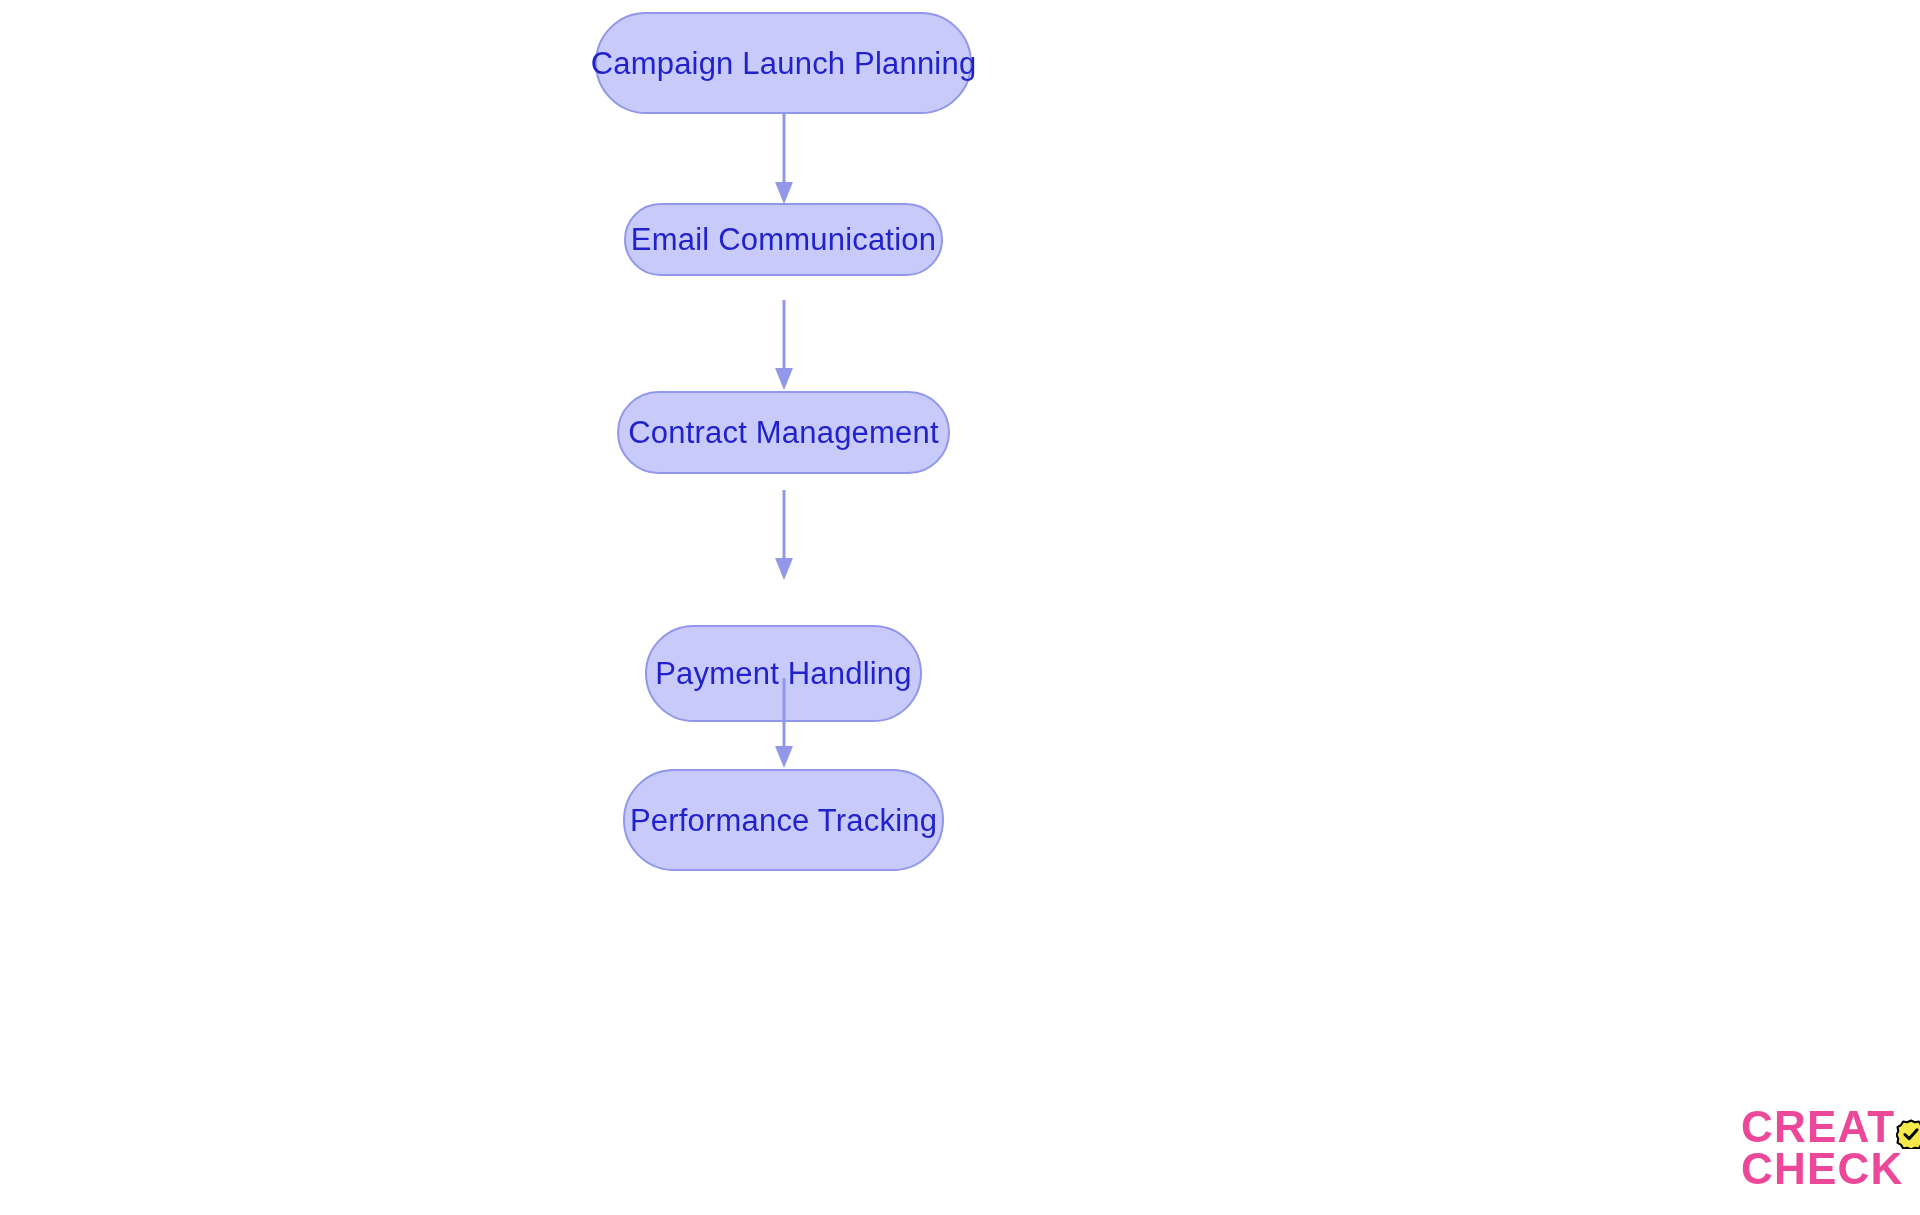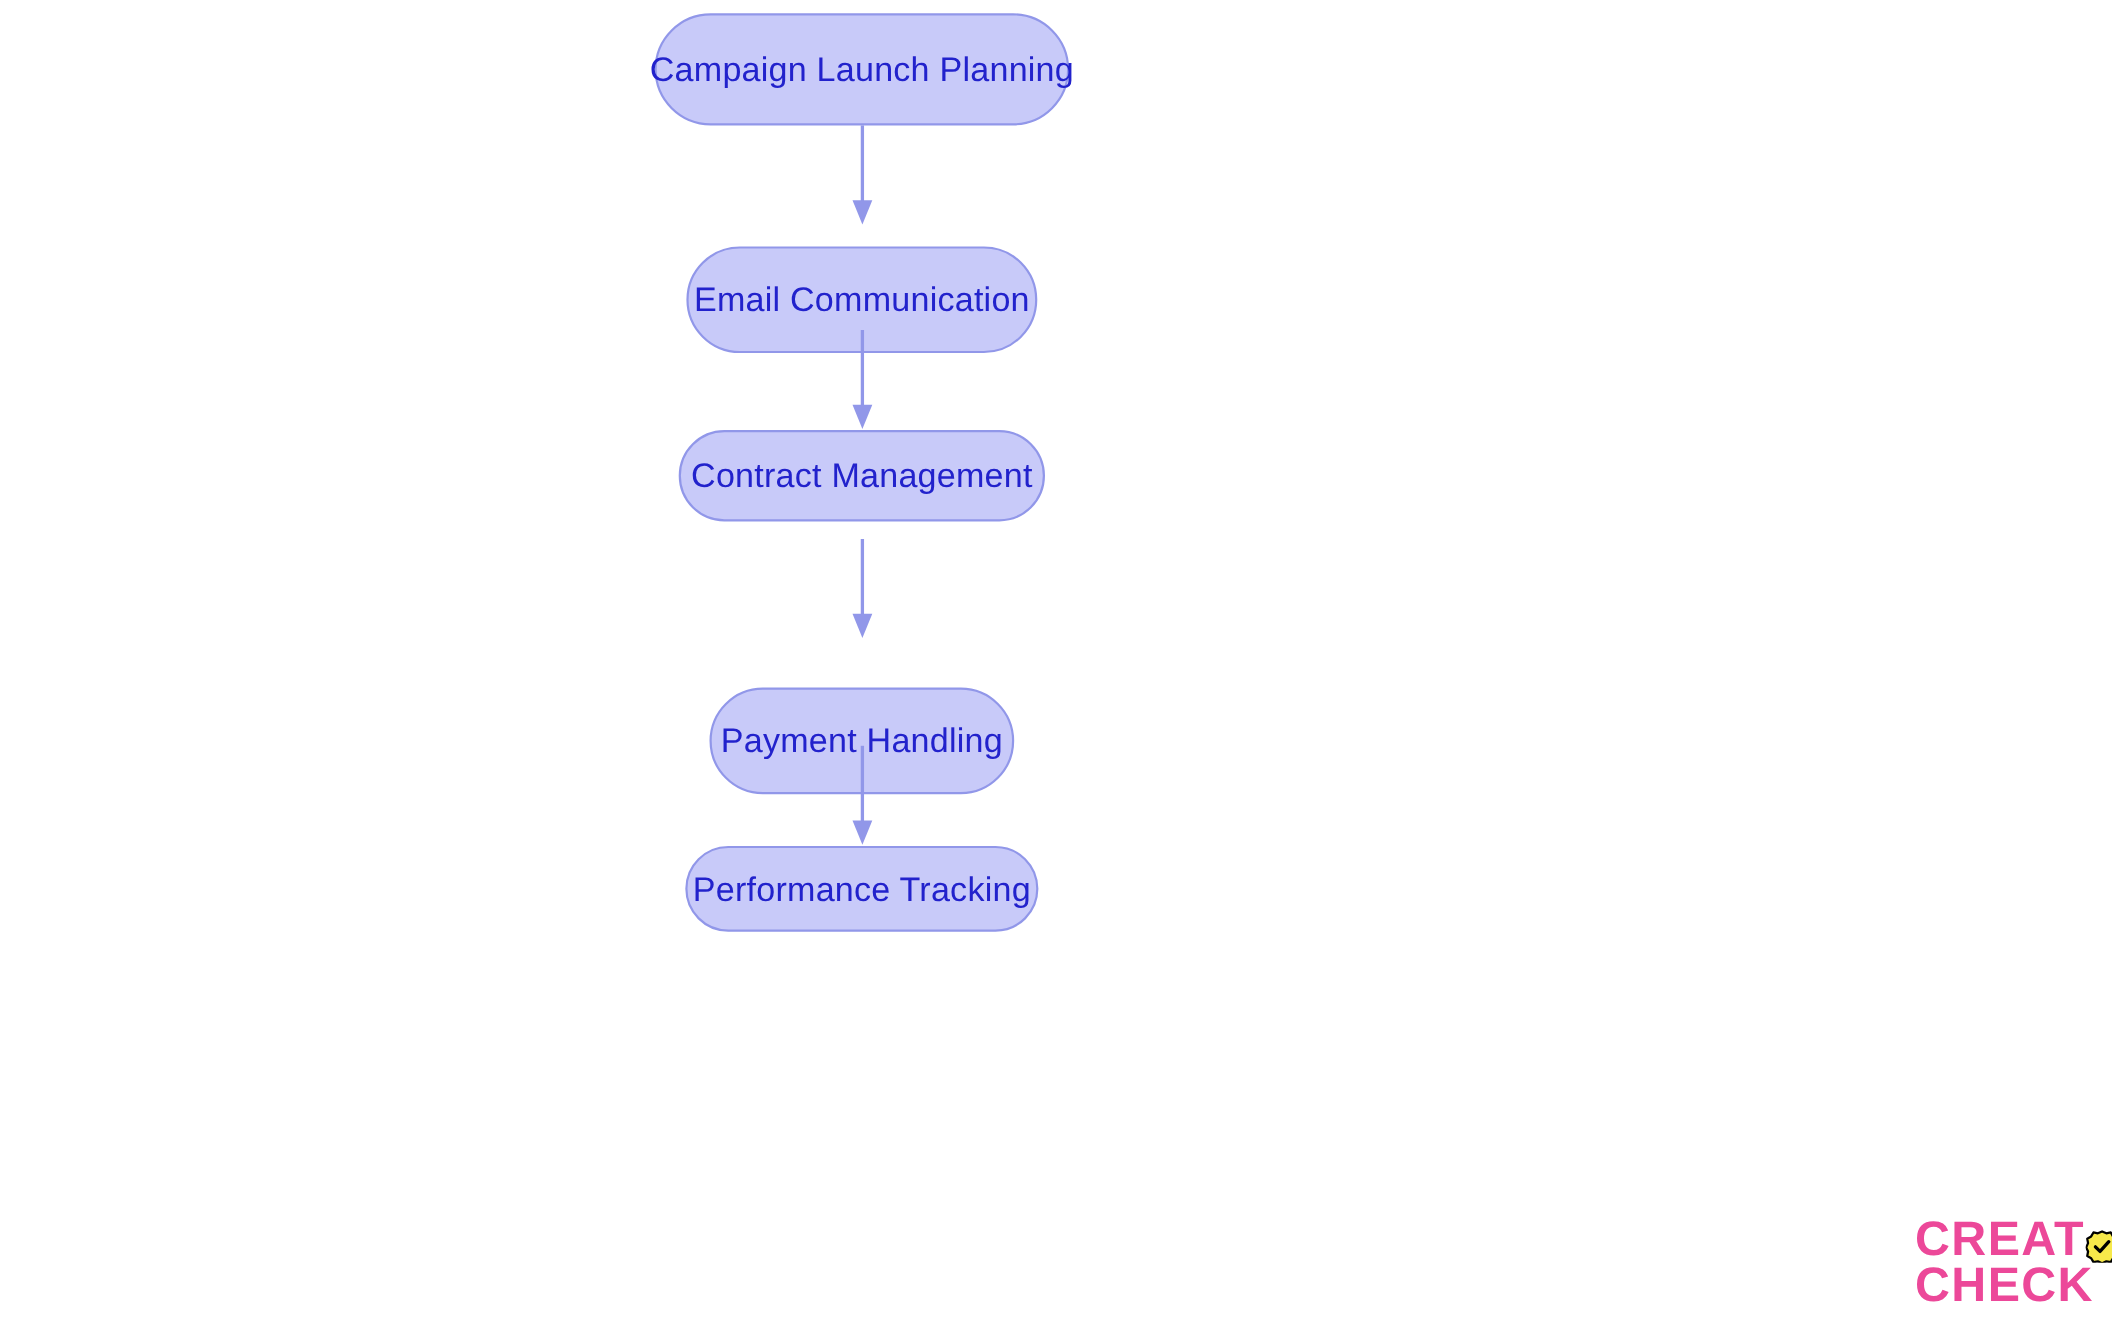--- a/index.html
+++ b/index.html
@@ -98,21 +98,21 @@
       <span>Campaign Launch Planning</span>
     </div>
 
     <div class="connector" style="left:764px; top:114px; height:90px;">
       <svg width="40" height="90" viewBox="0 0 40 90" xmlns="http://www.w3.org/2000/svg">
         <line x1="20" y1="0" x2="20" y2="72" stroke="#9197e9" stroke-width="3"></line>
         <polygon points="20,90 11,68 29,68" fill="#9197e9"></polygon>
       </svg>
     </div>
 
-    <div class="node" style="left:624px; top:203px; width:319px; height:97px;margin-top:21px;">
+    <div class="node" style="left:624px; top:203px; width:319px; height:73px;">
       <span>Email Communication</span>
     </div>
 
     <div class="connector" style="left:764px; top:300px; height:90px;">
       <svg width="40" height="90" viewBox="0 0 40 90" xmlns="http://www.w3.org/2000/svg">
         <line x1="20" y1="0" x2="20" y2="72" stroke="#9197e9" stroke-width="3"></line>
         <polygon points="20,90 11,68 29,68" fill="#9197e9"></polygon>
       </svg>
     </div>
 
@@ -131,21 +131,21 @@
       <span>Payment Handling</span>
     </div>
 
     <div class="connector" style="left:764px; top:678px; height:90px;">
       <svg width="40" height="90" viewBox="0 0 40 90" xmlns="http://www.w3.org/2000/svg">
         <line x1="20" y1="0" x2="20" y2="72" stroke="#9197e9" stroke-width="3"></line>
         <polygon points="20,90 11,68 29,68" fill="#9197e9"></polygon>
       </svg>
     </div>
 
-    <div class="node" style="left:623px; top:769px; width:321px; height:78px;">
+    <div class="node" style="left:623px; top:769px; width:321px; height:102px;">
       <span>Performance Tracking</span>
     </div>
 
   </div>
 
   <div id="logo">
     <div class="logo-line">
       <span>CREAT</span>
       <span class="logo-badge">
         <svg width="30" height="30" viewBox="0 0 32 32" xmlns="http://www.w3.org/2000/svg">

